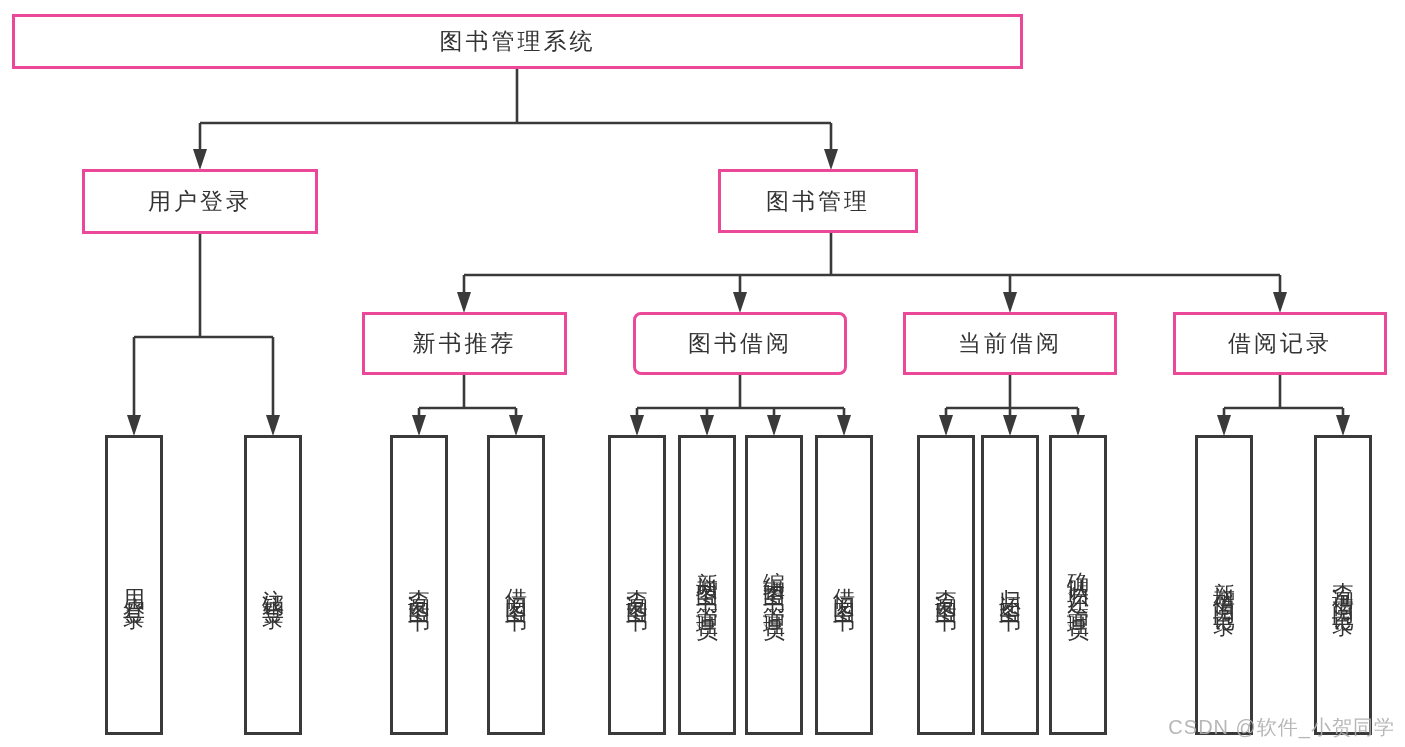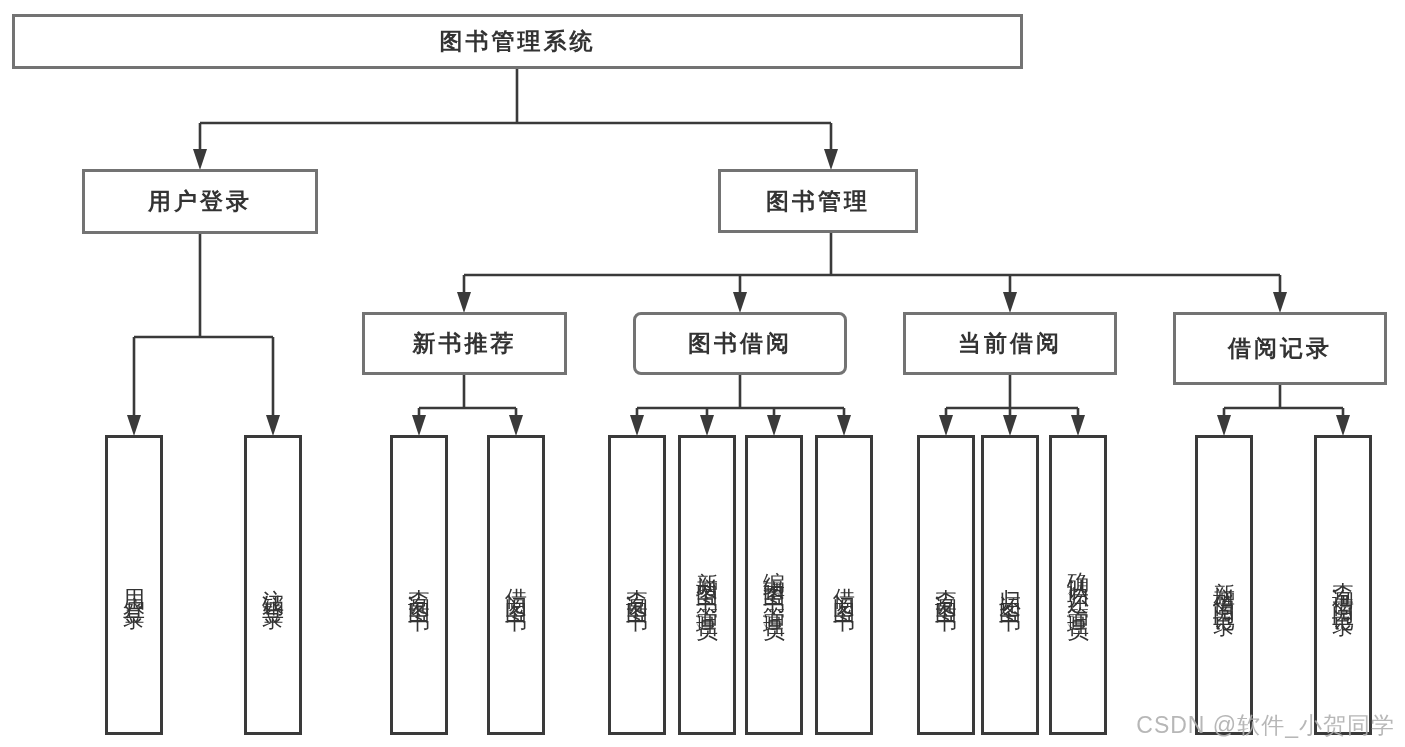--- a/index.html
+++ b/index.html
@@ -1,34 +1,34 @@
 <!DOCTYPE html>
 <html><head>
 <meta charset="utf-8">
 <style>
   html,body{margin:0;padding:0;background:#ffffff;}
   body{font-family:"Liberation Sans","DejaVu Sans",sans-serif;}
   #stage{position:relative;width:1405px;height:747px;background:#ffffff;overflow:hidden;}
   #connectors{position:absolute;left:0;top:0;width:1405px;height:747px;}
   .node{
     position:absolute;box-sizing:border-box;background:#ffffff;
-    border:3px solid #737373;color:#333333;
+    border:3px solid #ec4899;color:#333333;
     display:flex;align-items:center;justify-content:center;
-    font-size:23px;letter-spacing:3px;white-space:nowrap;font-weight:bold;
+    font-size:23px;letter-spacing:3px;white-space:nowrap;
   }
   .leaf{
     position:absolute;box-sizing:border-box;background:#ffffff;
     border:3px solid #3a3a3a;color:#333333;
     writing-mode:vertical-rl;text-orientation:mixed;
     text-align:center;font-size:22px;letter-spacing:7px;
     line-height:52px;width:58px;height:300px;top:435px;
   }
   #watermark{
     position:absolute;right:10px;bottom:6px;
-    font-size:23px;letter-spacing:1px;color:rgba(175,175,175,0.9);
+    font-size:20px;letter-spacing:1px;color:rgba(175,175,175,0.9);
     white-space:nowrap;
   }
 </style>
 </head>
 <body>
 
 <div id="stage">
 
   <svg id="connectors" viewBox="0 0 1405 747" xmlns="http://www.w3.org/2000/svg">
     <g stroke="#3a3a3a" stroke-width="2.6" fill="none">
@@ -64,21 +64,21 @@
   </svg>
 
   <div class="node" style="left:12px;top:14px;width:1011px;height:55px;">图书管理系统</div>
 
   <div class="node" style="left:82px;top:169px;width:236px;height:65px;">用户登录</div>
   <div class="node" style="left:718px;top:169px;width:200px;height:64px;">图书管理</div>
 
   <div class="node" style="left:362px;top:312px;width:205px;height:63px;">新书推荐</div>
   <div class="node" style="left:633px;top:312px;width:214px;height:63px;border-radius:8px;">图书借阅</div>
   <div class="node" style="left:903px;top:312px;width:214px;height:63px;">当前借阅</div>
-  <div class="node" style="left:1173px;top:312px;width:214px;height:73px;">借阅记录</div>
+  <div class="node" style="left:1173px;top:312px;width:214px;height:63px;">借阅记录</div>
 
   <div class="leaf" style="left:105px;">用户登录</div>
   <div class="leaf" style="left:244px;">注销登录</div>
 
   <div class="leaf" style="left:390px;">查询图书</div>
   <div class="leaf" style="left:487px;">借阅图书</div>
 
   <div class="leaf" style="left:608px;">查询图书</div>
   <div class="leaf" style="left:678px;">新增图书（管理员）</div>
   <div class="leaf" style="left:745px;">编辑图书（管理员）</div>

